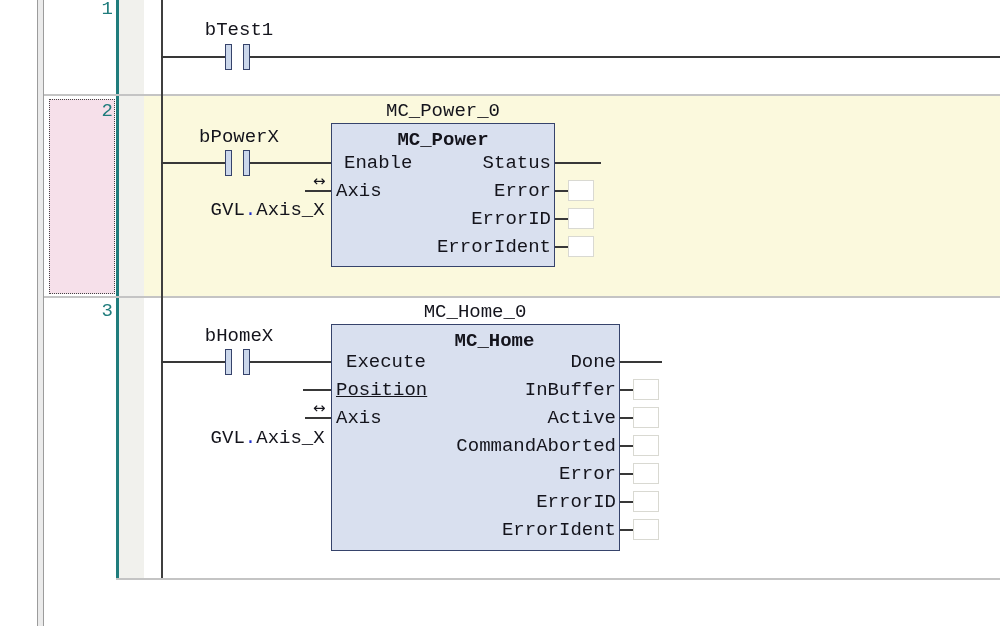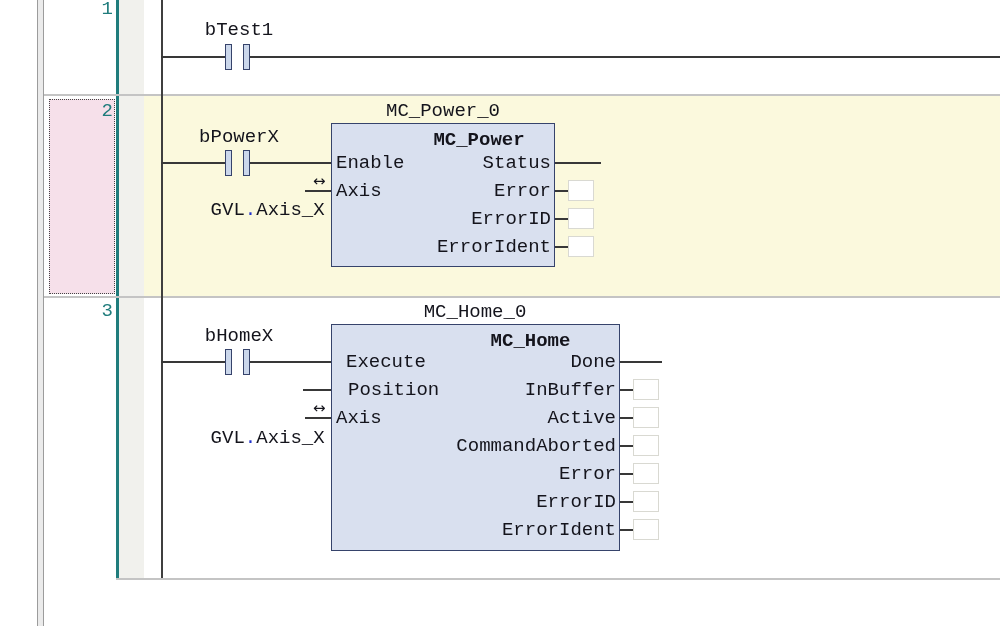--- a/index.html
+++ b/index.html
@@ -1,21 +1,21 @@
 <!DOCTYPE html>
 <html><head>
 <meta charset="utf-8">
 <style>
   html,body{margin:0;padding:0;background:#fff;}
   #canvas{position:relative;width:1000px;height:626px;background:#ffffff;overflow:hidden;
           font-family:"Liberation Mono","DejaVu Sans Mono",monospace;}
   *{box-sizing:border-box;}
   .abs{position:absolute;}
   .mono{font-size:19px;line-height:22px;color:#14141c;white-space:pre;}
-  .bold{font-weight:bold;margin-left:36px;}
+  .bold{font-weight:bold;}
   .center{text-align:center;}
   .right{text-align:right;}
   .rungnum{position:absolute;left:53px;width:60px;text-align:right;font-size:19px;line-height:20px;color:#1F7C7C;}
   .wire{position:absolute;height:2px;background:#383838;}
   .vbar{position:absolute;width:7px;height:26px;background:#CBD7EB;border:1px solid #36436B;}
   .fb{position:absolute;background:#D9E0EF;border:1px solid #36436B;}
   .assignbox{position:absolute;width:26px;height:21px;background:#ffffff;border:1px solid #D9D9D2;}
   .refarrow{position:absolute;font-family:"DejaVu Sans",sans-serif;font-size:15px;line-height:15px;color:#14141c;}
   .dot{color:#2233CC;}
   .olive{color:#9B9933;}
@@ -64,21 +64,21 @@
   <div class="wire" style="left:250px;top:162px;width:81px;"></div>
 
   <div class="abs mono right" style="left:165px;top:177px;width:140px;">
     <span>GVL</span><span class="dot">.</span><span>Axis_X</span>
   </div>
   <div class="wire" style="left:305px;top:190px;width:26px;"></div>
   <div class="refarrow" style="left:313px;top:174px;">↔</div>
 
   <div class="fb" style="left:331px;top:123px;width:224px;height:144px;"></div>
   <div class="abs mono bold center" style="left:331px;top:129px;width:224px;">MC_Power</div>
-  <div class="abs mono" style="left:336px;top:152px;">Enable</div>
+  <div class="abs mono" style="left:344px;top:152px;">Enable</div>
   <div class="abs mono" style="left:336px;top:180px;">Axis</div>
   <div class="abs mono right" style="left:351px;top:152px;width:200px;text-align:right;">Status</div>
   <div class="abs mono right" style="left:351px;top:180px;width:200px;">Error</div>
   <div class="abs mono right" style="left:351px;top:208px;width:200px;">ErrorID</div>
   <div class="abs mono right" style="left:351px;top:236px;width:200px;">ErrorIdent</div>
 
   <div class="wire" style="left:555px;top:162px;width:46px;"></div>
   <div class="wire" style="left:555px;top:190px;width:13px;"></div>
   <div class="wire" style="left:555px;top:218px;width:13px;"></div>
   <div class="wire" style="left:555px;top:246px;width:13px;"></div>
@@ -100,21 +100,21 @@
 
   <div class="abs mono right" style="left:165px;top:405px;width:140px;">
     <span>GVL</span><span class="dot">.</span><span>Axis_X</span>
   </div>
   <div class="wire" style="left:305px;top:417px;width:26px;"></div>
   <div class="refarrow" style="left:313px;top:401px;">↔</div>
 
   <div class="fb" style="left:331px;top:324px;width:289px;height:227px;"></div>
   <div class="abs mono bold center" style="left:331px;top:330px;width:327px;">MC_Home</div>
   <div class="abs mono" style="left:336px;top:351px;margin-left:10px;">Execute</div>
-  <div class="abs mono" style="left:348px;top:379px;">Position</div>
+  <div class="abs mono" style="left:336px;top:379px;text-decoration:underline;">Position</div>
   <div class="abs mono" style="left:336px;top:407px;">Axis</div>
   <div class="abs mono right" style="left:366px;top:379px;width:250px;">InBuffer</div>
   <div class="abs mono right" style="left:366px;top:351px;width:250px;">Done</div>
   <div class="abs mono right" style="left:366px;top:407px;width:250px;">Active</div>
   <div class="abs mono right" style="left:366px;top:435px;width:250px;">CommandAborted</div>
   <div class="abs mono right" style="left:366px;top:463px;width:250px;">Error</div>
   <div class="abs mono right" style="left:366px;top:491px;width:250px;">ErrorID</div>
   <div class="abs mono right" style="left:366px;top:519px;width:250px;">ErrorIdent</div>
 
   <div class="wire" style="left:620px;top:361px;width:42px;"></div>

